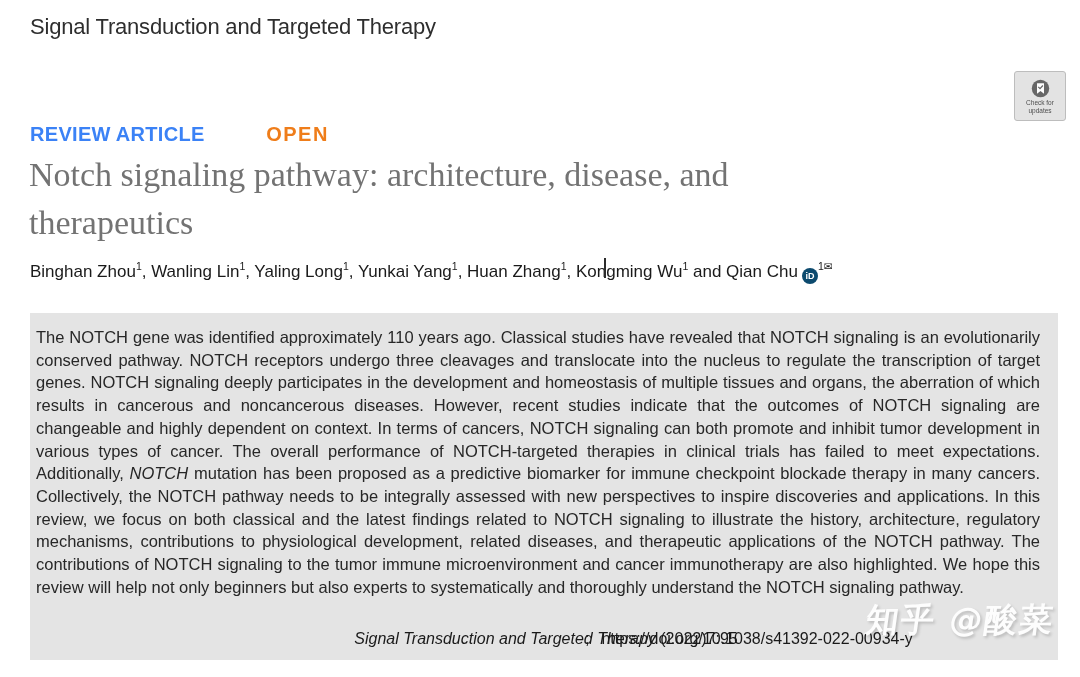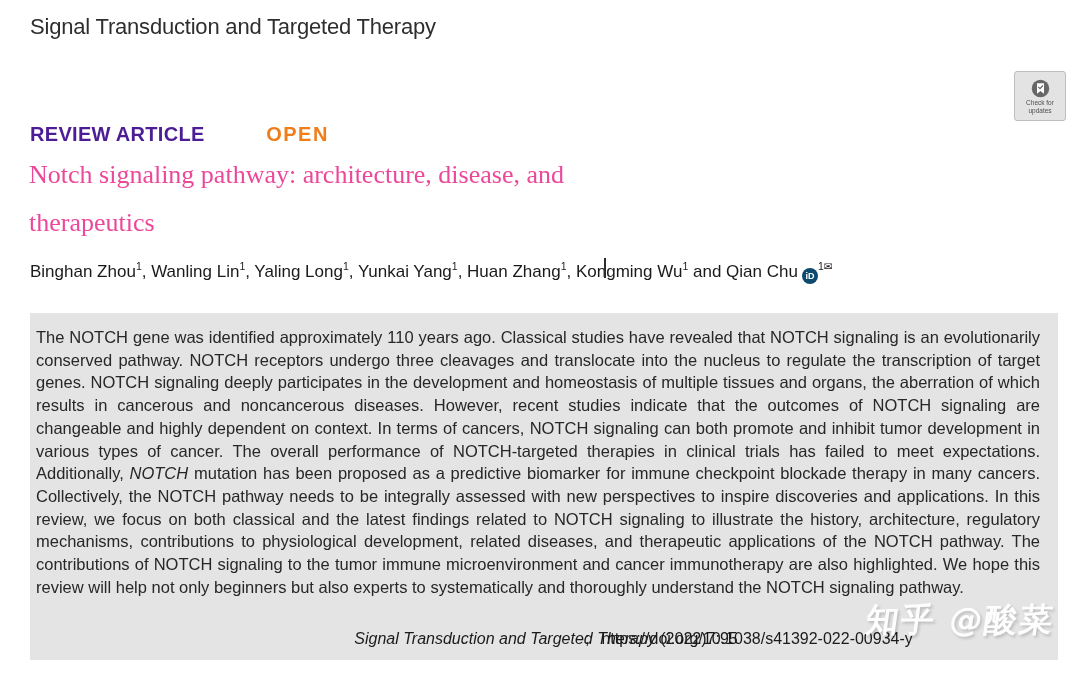--- a/index.html
+++ b/index.html
@@ -12,26 +12,26 @@
 
   
   .badge{position:absolute;left:1014px;top:71px;width:50px;height:48px;background:#e3e3e3;
          border:1px solid #bdbdbd;border-radius:3px;display:flex;flex-direction:column;
          align-items:center;justify-content:center;gap:1px;cursor:pointer;}
   .badge svg{width:19px;height:19px;display:block;}
   .badge-line{font-size:6.5px;line-height:7px;color:#4e4e4e;}
 
   
   .kicker{position:absolute;left:30px;top:123px;font-size:20px;font-weight:bold;}
-  .article-type{color:#4c1d95;letter-spacing:0.3px;}
+  .article-type{color:#3b82f6;letter-spacing:0.3px;}
   .open-label{color:#ef7d1a;margin-left:56px;letter-spacing:1.5px;}
 
   
   .title{position:absolute;left:29px;top:151px;margin:0;font-family:"Liberation Serif",serif;
-         font-weight:400;font-size:26px;line-height:48px;color:#ec4899;}
+         font-weight:400;font-size:34px;line-height:48px;color:#737373;}
 
   
   .authors{position:absolute;left:30px;top:260px;font-size:17px;color:#1a1a1a;white-space:nowrap;}
   .authors sup{font-size:10.5px;}
   .orcid-icon{display:inline-block;width:16px;height:16px;background:#0c4a6e;color:#fff;
               border-radius:50%;font-size:9px;font-weight:bold;text-align:center;line-height:16px;
               vertical-align:-2px;margin-left:4px;cursor:pointer;}
   .envelope{font-size:12px;}
   .text-cursor{position:absolute;left:604px;top:258px;width:1.5px;height:20px;background:#2b2b2b;}
 

